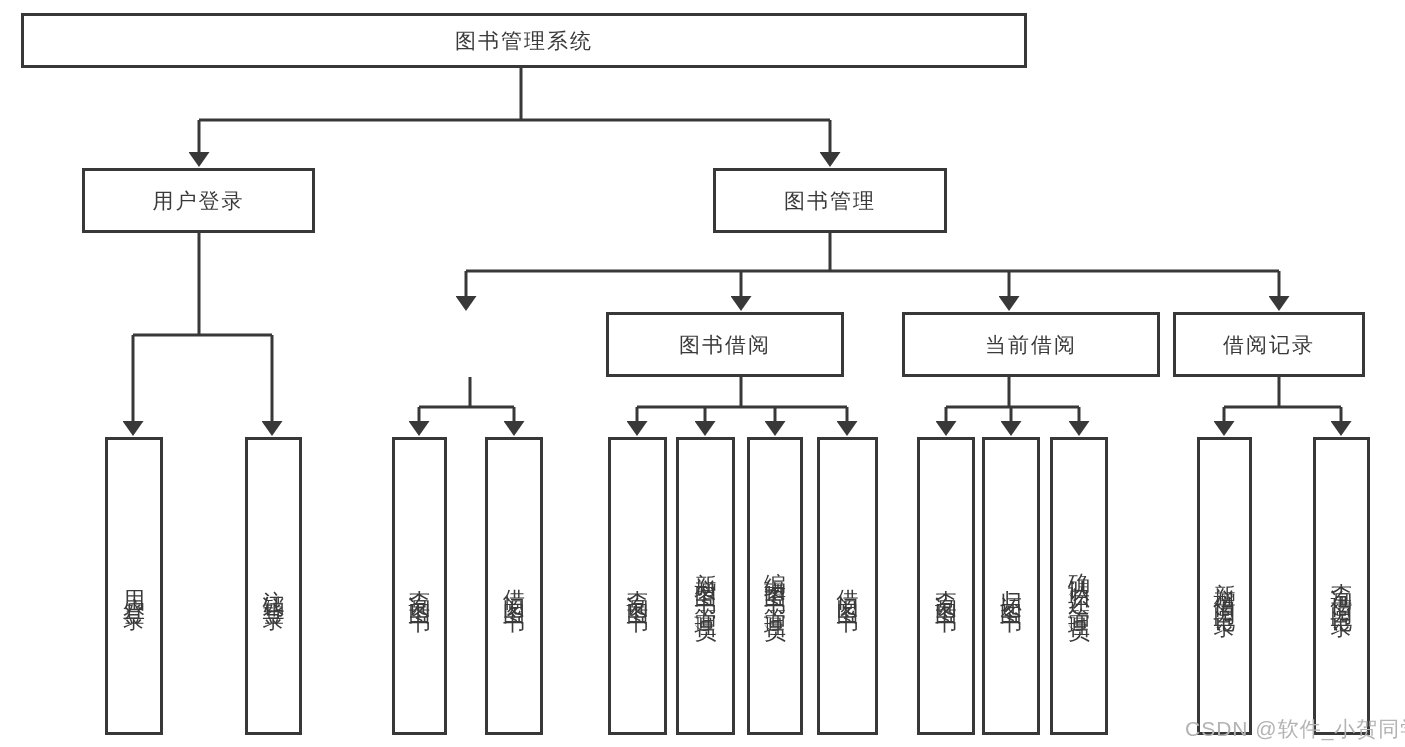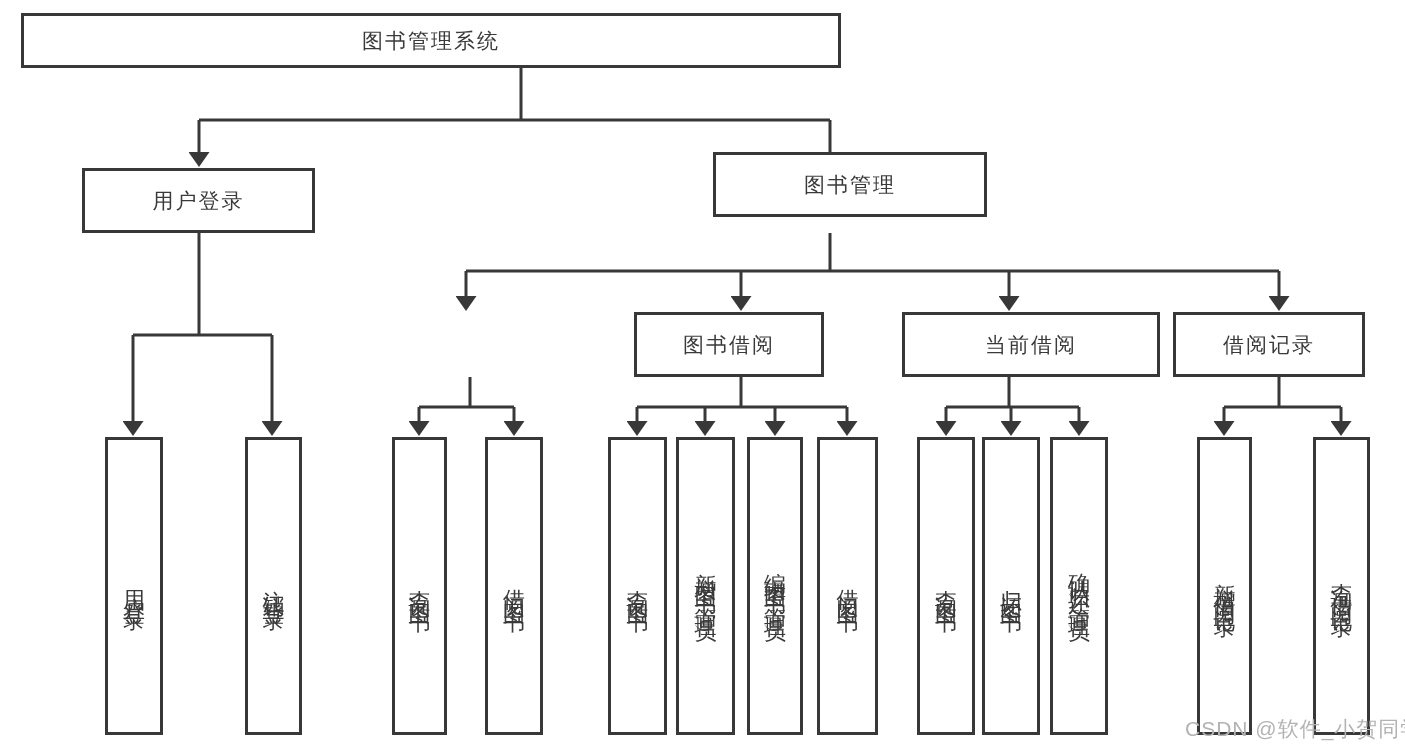--- a/index.html
+++ b/index.html
@@ -83,32 +83,32 @@
     <line class="wire" x1="705" y1="407" x2="705" y2="433" marker-end="url(#arrowhead)"></line>
     <line class="wire" x1="775" y1="407" x2="775" y2="433" marker-end="url(#arrowhead)"></line>
     <line class="wire" x1="847" y1="407" x2="847" y2="433" marker-end="url(#arrowhead)"></line>
     <line class="wire" x1="946" y1="407" x2="946" y2="433" marker-end="url(#arrowhead)"></line>
     <line class="wire" x1="1011" y1="407" x2="1011" y2="433" marker-end="url(#arrowhead)"></line>
     <line class="wire" x1="1079" y1="407" x2="1079" y2="433" marker-end="url(#arrowhead)"></line>
     <line class="wire" x1="1224" y1="407" x2="1224" y2="433" marker-end="url(#arrowhead)"></line>
     <line class="wire" x1="1341" y1="407" x2="1341" y2="433" marker-end="url(#arrowhead)"></line>
   </svg>
 
-  <div class="node h" style="left:21px;top:13px;width:820px;height:55px">
+  <div class="node h" style="left:21px;top:13px;width:1006px;height:55px">
     <span class="lbl">图书管理系统</span>
   </div>
 
   <div class="node h" style="left:82px;top:168px;width:233px;height:65px">
     <span class="lbl">用户登录</span>
   </div>
-  <div class="node h" style="left:713px;top:152px;width:274px;height:65px">
+  <div class="node h" style="left:713px;top:168px;width:234px;height:65px">
     <span class="lbl">图书管理</span>
   </div>
 
-  <div class="node h" style="left:634px;top:312px;width:190px;height:65px">
+  <div class="node h" style="left:606px;top:312px;width:238px;height:65px">
     <span class="lbl">图书借阅</span>
   </div>
   <div class="node h" style="left:902px;top:312px;width:258px;height:65px">
     <span class="lbl">当前借阅</span>
   </div>
   <div class="node h" style="left:1173px;top:312px;width:192px;height:65px">
     <span class="lbl">借阅记录</span>
   </div>
 
   <div class="node v" style="left:105px;top:437px;width:58px;height:298px">

